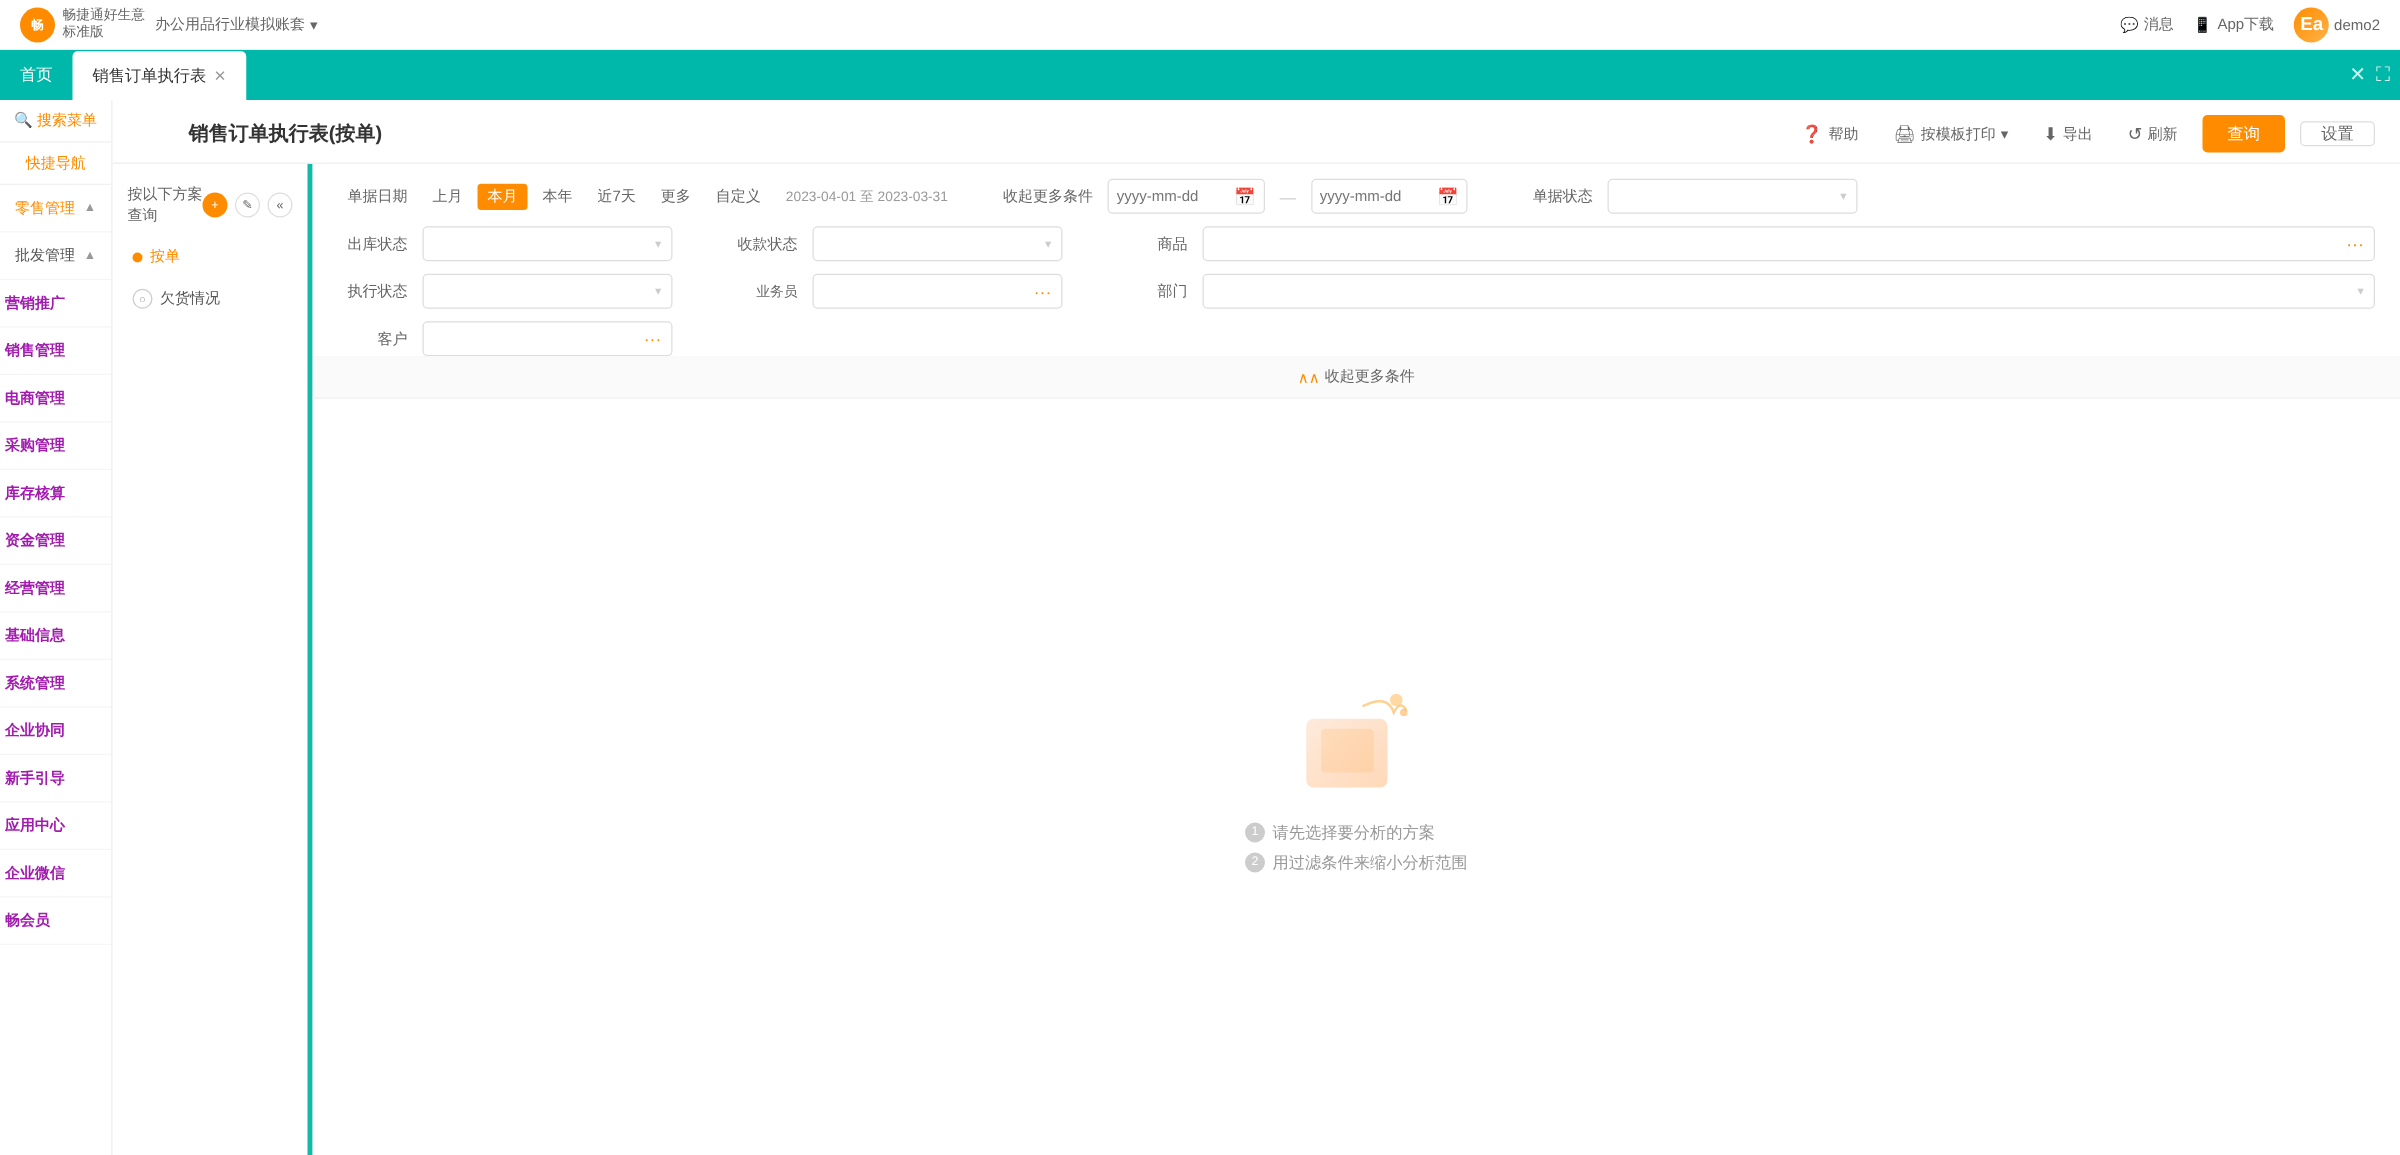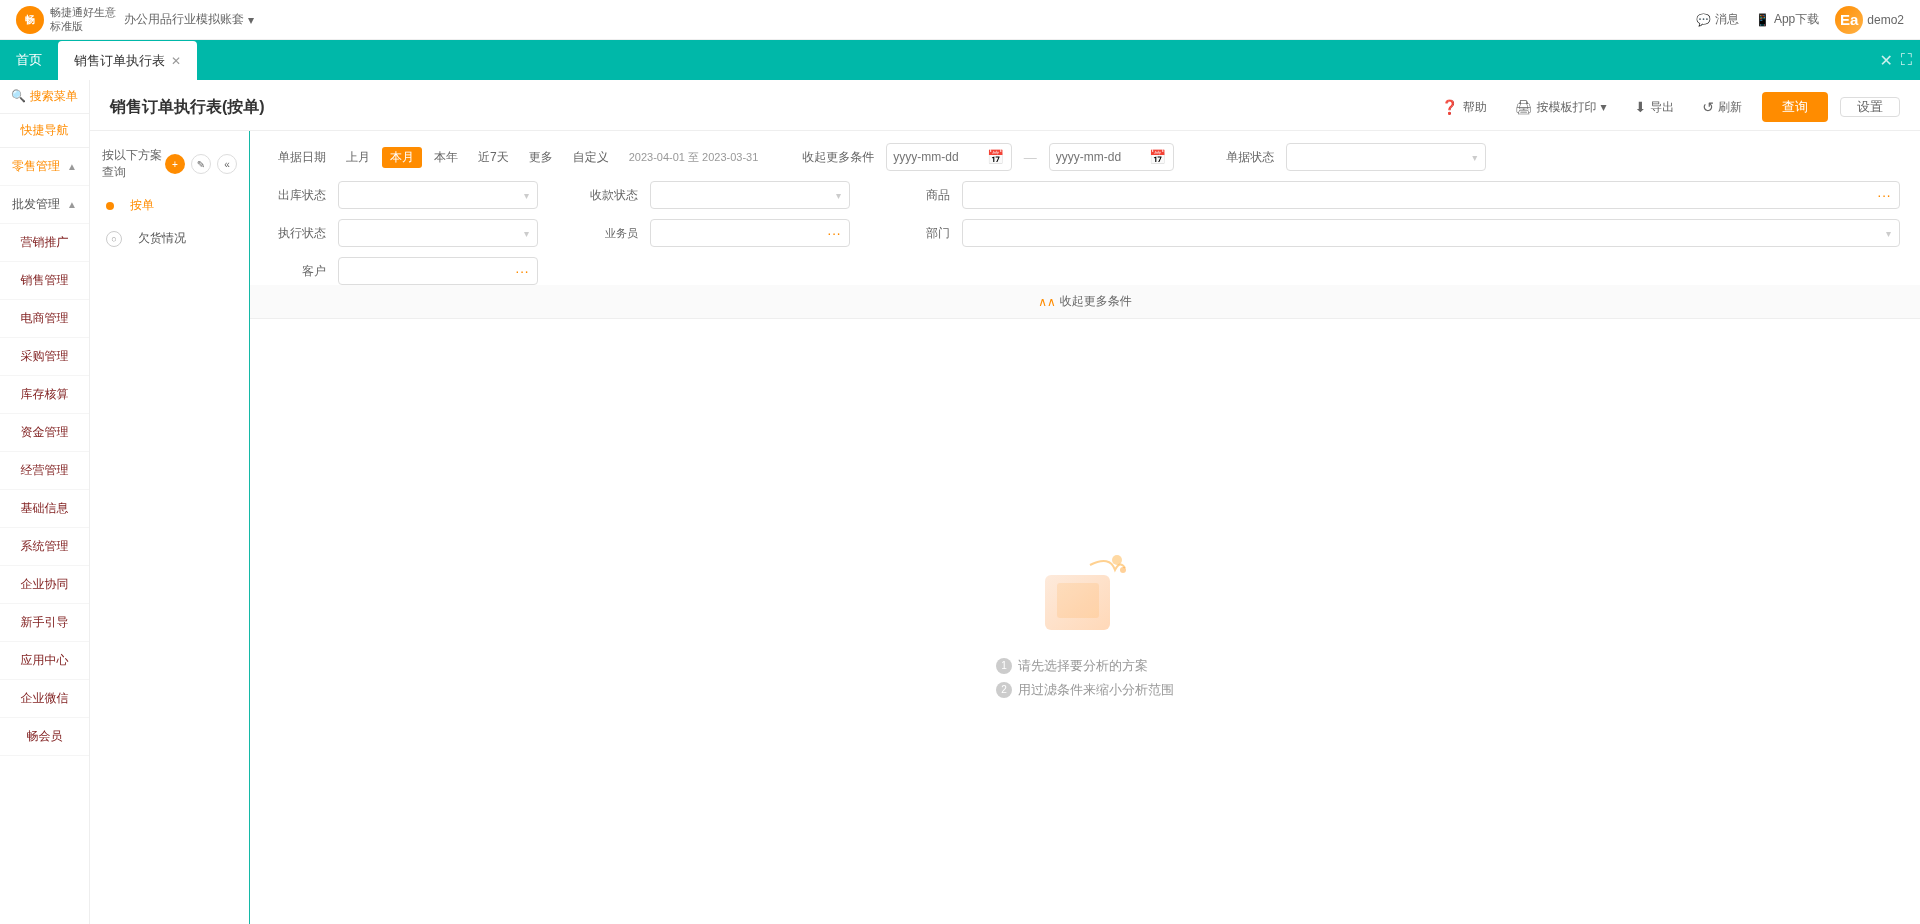--- a/index.html
+++ b/index.html
@@ -40,58 +40,58 @@
     .tab-item.active { background: white; color: #333; border-radius: 4px 4px 0 0; margin-top: 2px; }
     .tab-close { font-size: 12px; color: #999; cursor: pointer; }
     .tab-bar-right { margin-left: auto; display: flex; align-items: center; padding-right: 8px; gap: 8px; }
     .tab-bar-icon { color: white; font-size: 16px; cursor: pointer; opacity: 0.8; }
 
     
     .main-container { display: flex; flex: 1; overflow: hidden; }
 
     
     .sidebar { width: 90px; background: white; border-right: 1px solid #eee; display: flex; flex-direction: column; flex-shrink: 0; overflow-y: auto; }
-    .sidebar-item { padding: 10px 4px; text-align: center; cursor: pointer; font-size: 12px; color: #7f1d1d; border-bottom: 1px solid #f5f5f5; }
+    .sidebar-item { padding: 10px 4px; text-align: left; cursor: pointer; font-size: 12px; color: #a21caf; border-bottom: 1px solid #f5f5f5; font-weight: bold; }
     .sidebar-search { padding: 8px; font-size: 12px; color: #ff8c00; text-align: center; border-bottom: 1px solid #f0f0f0; cursor: pointer; }
     .sidebar-nav { padding: 8px; font-size: 12px; color: #ff8c00; text-align: center; border-bottom: 1px solid #f0f0f0; cursor: pointer; }
     .sidebar-section { padding: 10px 12px; font-size: 12px; color: #555; display: flex; align-items: center; justify-content: space-between; cursor: pointer; border-bottom: 1px solid #f5f5f5; }
     .sidebar-section.active { color: #ff8c00; }
     .expand-icon { font-size: 10px; color: #999; }
 
     
     .content-area { flex: 1; display: flex; flex-direction: column; overflow: hidden; }
 
     
     .page-header {
       background: white;
       padding: 12px 20px 8px;
       border-bottom: 1px solid #eee;
       display: flex;
       align-items: center;
       justify-content: space-between;
       flex-shrink: 0;
     }
-    .page-title { font-size: 16px; font-weight: bold; color: #333; }
+    .page-title { font-size: 16px; font-weight: bold; color: #333; margin-left: 41px; }
     .page-actions { display: flex; align-items: center; gap: 12px; }
     .page-action-btn { display: flex; align-items: center; gap: 4px; font-size: 12px; color: #666; cursor: pointer; padding: 4px 8px; border-radius: 4px; }
     .page-action-icon { font-size: 14px; }
     .btn-query { background: #ff8c00; color: white; border: none; padding: 6px 20px; border-radius: 4px; cursor: pointer; font-size: 13px; }
     .btn-set { background: white; color: #666; border: 1px solid #ddd; padding: 0 16px; border-radius: 4px; cursor: pointer; font-size: 13px; }
 
     
     .work-area { display: flex; flex: 1; overflow: hidden; }
 
     
-    .sub-nav { width: 160px; background: white; border-right: 1px solid #14b8a6; padding: 8px 0; flex-shrink: 0; }
+    .sub-nav { width: 160px; background: white; border-right: 4px solid #14b8a6; padding: 8px 0; flex-shrink: 0; }
     .sub-nav-header { padding: 8px 12px; display: flex; align-items: center; justify-content: space-between; }
     .sub-nav-title { font-size: 12px; color: #666; }
     .sub-nav-icons { display: flex; gap: 6px; }
     .sub-nav-icon { width: 20px; height: 20px; border-radius: 50%; background: #ff8c00; color: white; display: flex; align-items: center; justify-content: center; font-size: 10px; cursor: pointer; }
     .sub-nav-icon.secondary { background: white; border: 1px solid #ddd; color: #666; }
-    .sub-nav-item { padding: 8px 16px; font-size: 12px; color: #555; cursor: pointer; display: flex; align-items: center; gap: 16px; }
+    .sub-nav-item { padding: 8px 16px; font-size: 12px; color: #555; cursor: pointer; display: flex; align-items: center; gap: 6px; }
     .sub-nav-item.active { color: #ff8c00; }
 
     
     .filter-content { flex: 1; display: flex; flex-direction: column; overflow: hidden; }
     .date-tabs { display: flex; gap: 4px; align-items: center; }
     .date-tab { padding: 2px 8px; font-size: 12px; color: #666; cursor: pointer; border-radius: 3px; }
     .date-tab.active { background: #ff8c00; color: white; border-radius: 3px; }
     .date-icon { color: #ff8c00; font-size: 14px; cursor: pointer; }
     .date-separator { color: #ccc; }
 

